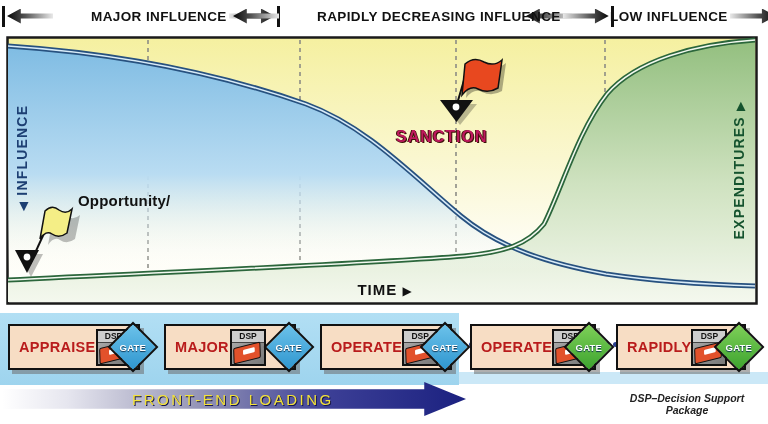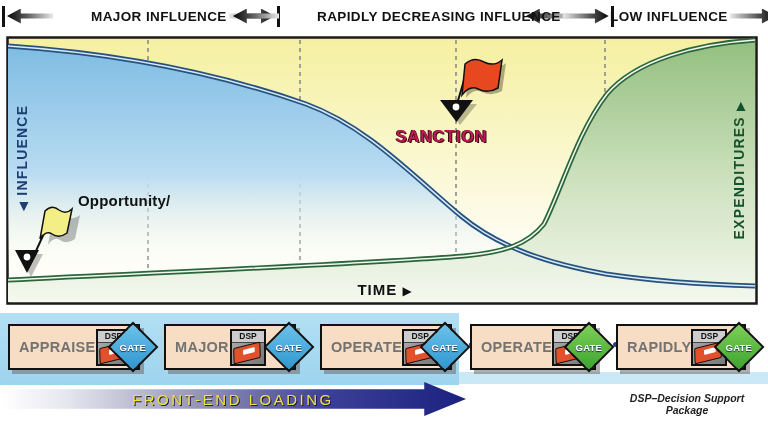--- a/index.html
+++ b/index.html
@@ -31,21 +31,21 @@
      font-size:16px;font-weight:bold;color:#be185d;letter-spacing:1px;
      text-shadow:1px 1px 0 #3a1205, -1px 0 0 #3a1205;}
 
   
   #fel-strip{position:absolute;left:0;top:313px;width:459px;height:72px;
      background:linear-gradient(#b2dff4,#9ed4ee);}
   #right-strip{position:absolute;left:459px;top:372px;width:309px;height:12px;background:#cbe8f7;}
   .pbox{position:absolute;top:324px;height:46px;background:#f7ddc4;border:2px solid #111;
      box-shadow:4px 4px 0 rgba(110,110,110,.55);display:flex;align-items:center;
      box-sizing:border-box;padding:0 26px 0 9px;z-index:3;}
-  .pbox .plabel{font-size:14.5px;font-weight:bold;color:#737373;letter-spacing:.3px;flex:1;white-space:nowrap;}
+  .pbox .plabel{font-size:14.5px;font-weight:bold;color:#b91c1c;letter-spacing:.3px;flex:1;white-space:nowrap;}
   .dsp{width:36px;height:37px;background:linear-gradient(135deg,#b5b5b5 0%,#8b8b8b 60%,#7a7a7a 100%);
      border:2px solid #111;position:relative;flex:0 0 auto;box-sizing:border-box;margin-right:2px;}
   .dsp .dsp-top{height:11px;background:#cdcdcd;border-bottom:1px solid #444;display:flex;
      align-items:center;justify-content:center;font-size:8.5px;font-weight:bold;color:#111;}
   .dsp .folder{position:absolute;left:1px;top:14px;width:26px;height:14px;background:#e2512b;
      border:1.5px solid #111;border-radius:2px;transform:rotate(-14deg) skewX(-12deg);}
   .dsp .folder::after{content:"";position:absolute;left:9px;top:3px;width:12px;height:5px;
      background:#fff;border-radius:1px;}
   .gate{position:absolute;right:-13px;top:50%;width:36px;height:36px;margin-top:-18px;
      transform:rotate(45deg);border:2px solid #111;box-sizing:border-box;z-index:4;

